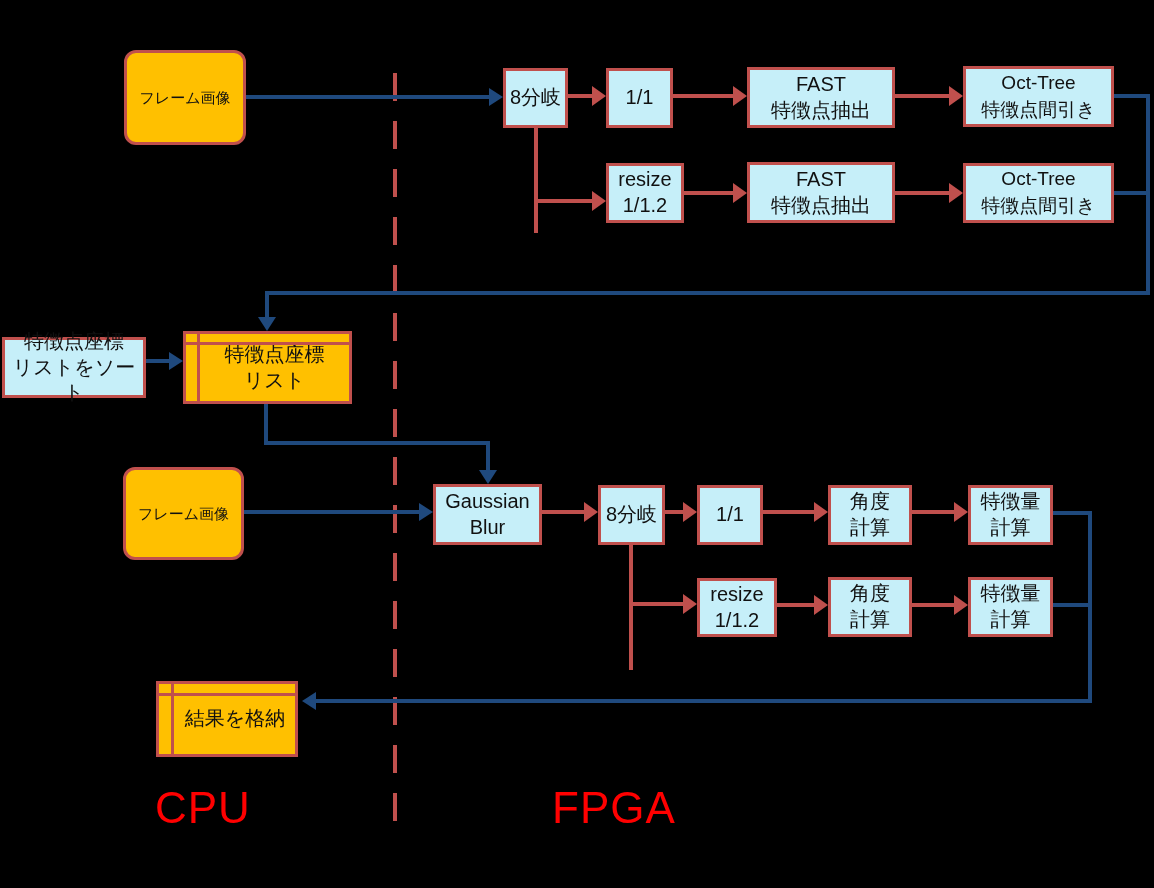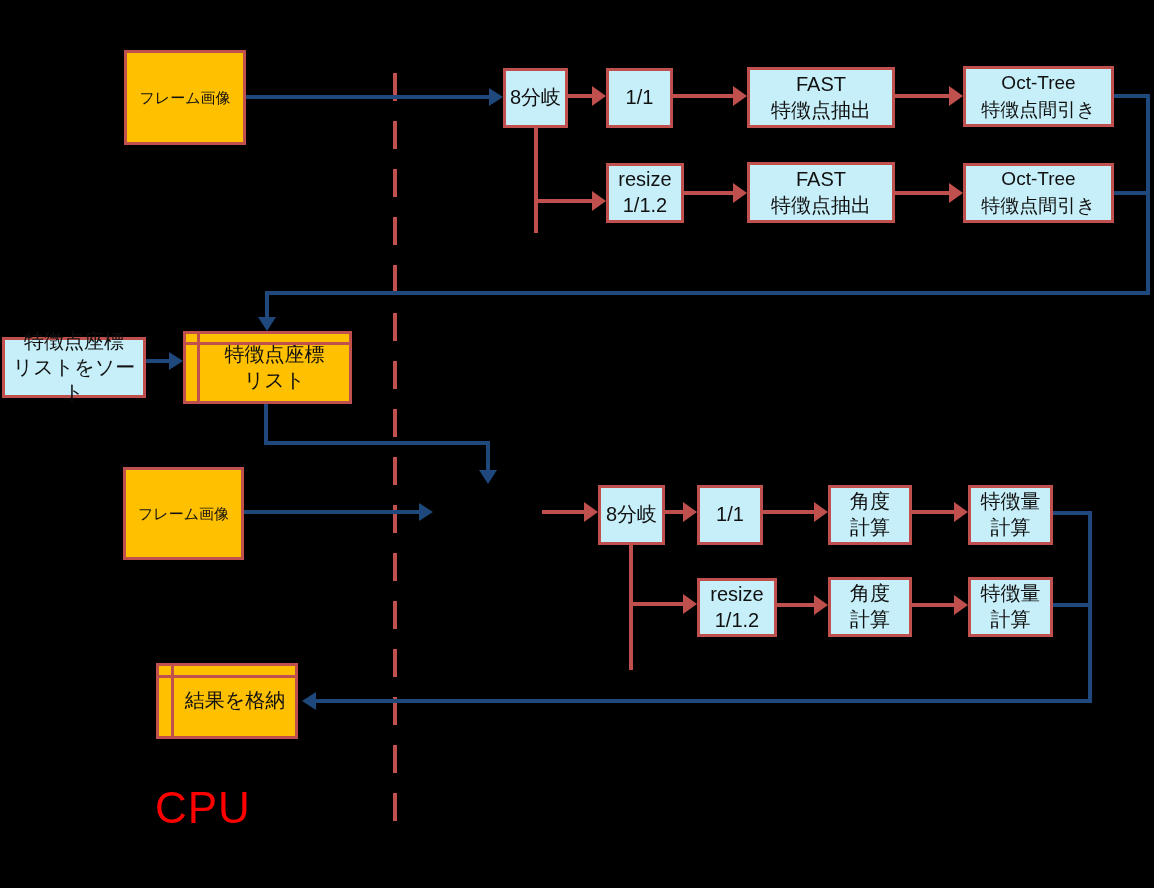--- a/index.html
+++ b/index.html
@@ -17,21 +17,21 @@
     position:relative;width:1154px;height:888px;background:var(--bg);
     overflow:hidden;font-family:"Liberation Sans", sans-serif;
   }
   .node{
     position:absolute;box-sizing:border-box;border:3px solid var(--border);
     display:flex;align-items:center;justify-content:center;text-align:center;
     color:var(--text);font-size:20px;line-height:1.28;white-space:pre-line;
   }
   .process{background:var(--lightblue);}
   .data{background:var(--orange);}
-  .small-text{font-size:15px;}
+  .small-text{font-size:15px;border-radius:12px;}
   .octtree{font-size:19px;line-height:1.4;}
   .card-v{position:absolute;top:0;bottom:0;width:3px;background:var(--border);}
   .card-h{position:absolute;left:0;right:0;height:3px;background:var(--border);}
   .hl{position:absolute;height:4px;}
   .vl{position:absolute;width:4px;}
   .blue{background:var(--blue);}
   .red{background:var(--red);}
   .ar,.al,.ad{position:absolute;width:0;height:0;}
   .ar{border-top:9px solid transparent;border-bottom:9px solid transparent;border-left:14px solid var(--blue);}
   .al{border-top:9px solid transparent;border-bottom:9px solid transparent;border-right:14px solid var(--blue);}
@@ -76,41 +76,43 @@
 
   <div class="node data" style="left:183px;top:331px;width:169px;height:73px;padding-left:14px;">
     <span class="card-v" style="left:11px;"></span>
     <span class="card-h" style="top:8px;"></span>
     <span>特徴点座標
 リスト</span>
   </div>
 
   <div class="node data small-text" style="left:123px;top:467px;width:121px;height:93px;"><span>フレーム画像</span></div>
 
+  <div class="node process" style="left:433px;top:484px;width:109px;height:61px;"><span>Gaussian
+Blur</span></div>
 
   <div class="node process" style="left:598px;top:485px;width:67px;height:60px;"><span>8分岐</span></div>
 
   <div class="node process" style="left:697px;top:485px;width:66px;height:60px;"><span>1/1</span></div>
 
   <div class="node process" style="left:828px;top:485px;width:84px;height:60px;"><span>角度
 計算</span></div>
 
   <div class="node process" style="left:968px;top:485px;width:85px;height:60px;"><span>特徴量
 計算</span></div>
 
   <div class="node process" style="left:697px;top:578px;width:80px;height:59px;"><span>resize
 1/1.2</span></div>
 
   <div class="node process" style="left:828px;top:577px;width:84px;height:60px;"><span>角度
 計算</span></div>
 
   <div class="node process" style="left:968px;top:577px;width:85px;height:60px;"><span>特徴量
 計算</span></div>
 
-  <div class="node data" style="left:156px;top:663px;width:142px;height:76px;padding-left:16px;">
+  <div class="node data" style="left:156px;top:681px;width:142px;height:76px;padding-left:16px;">
     <span class="card-v" style="left:12px;"></span>
     <span class="card-h" style="top:9px;"></span>
     <span>結果を格納</span>
   </div>
 
   <div class="hl blue" style="left:246px;top:95px;width:243px;"></div>
   <div class="ar" style="left:489px;top:88px;"></div>
 
   <div class="hl blue" style="left:1114px;top:94px;width:36px;"></div>
   <div class="hl blue" style="left:1114px;top:191px;width:36px;"></div>
@@ -171,14 +173,15 @@
   <div class="hl red" style="left:629px;top:602px;width:54px;"></div>
   <div class="ar r" style="left:683px;top:594px;"></div>
 
   <div class="hl red" style="left:777px;top:603px;width:37px;"></div>
   <div class="ar r" style="left:814px;top:595px;"></div>
 
   <div class="hl red" style="left:912px;top:603px;width:42px;"></div>
   <div class="ar r" style="left:954px;top:595px;"></div>
 
   <div class="region-label" style="left:155px;top:783px;">CPU</div>
+  <div class="region-label" style="left:552px;top:783px;">FPGA</div>
 
 </div>
 
 </body></html>

